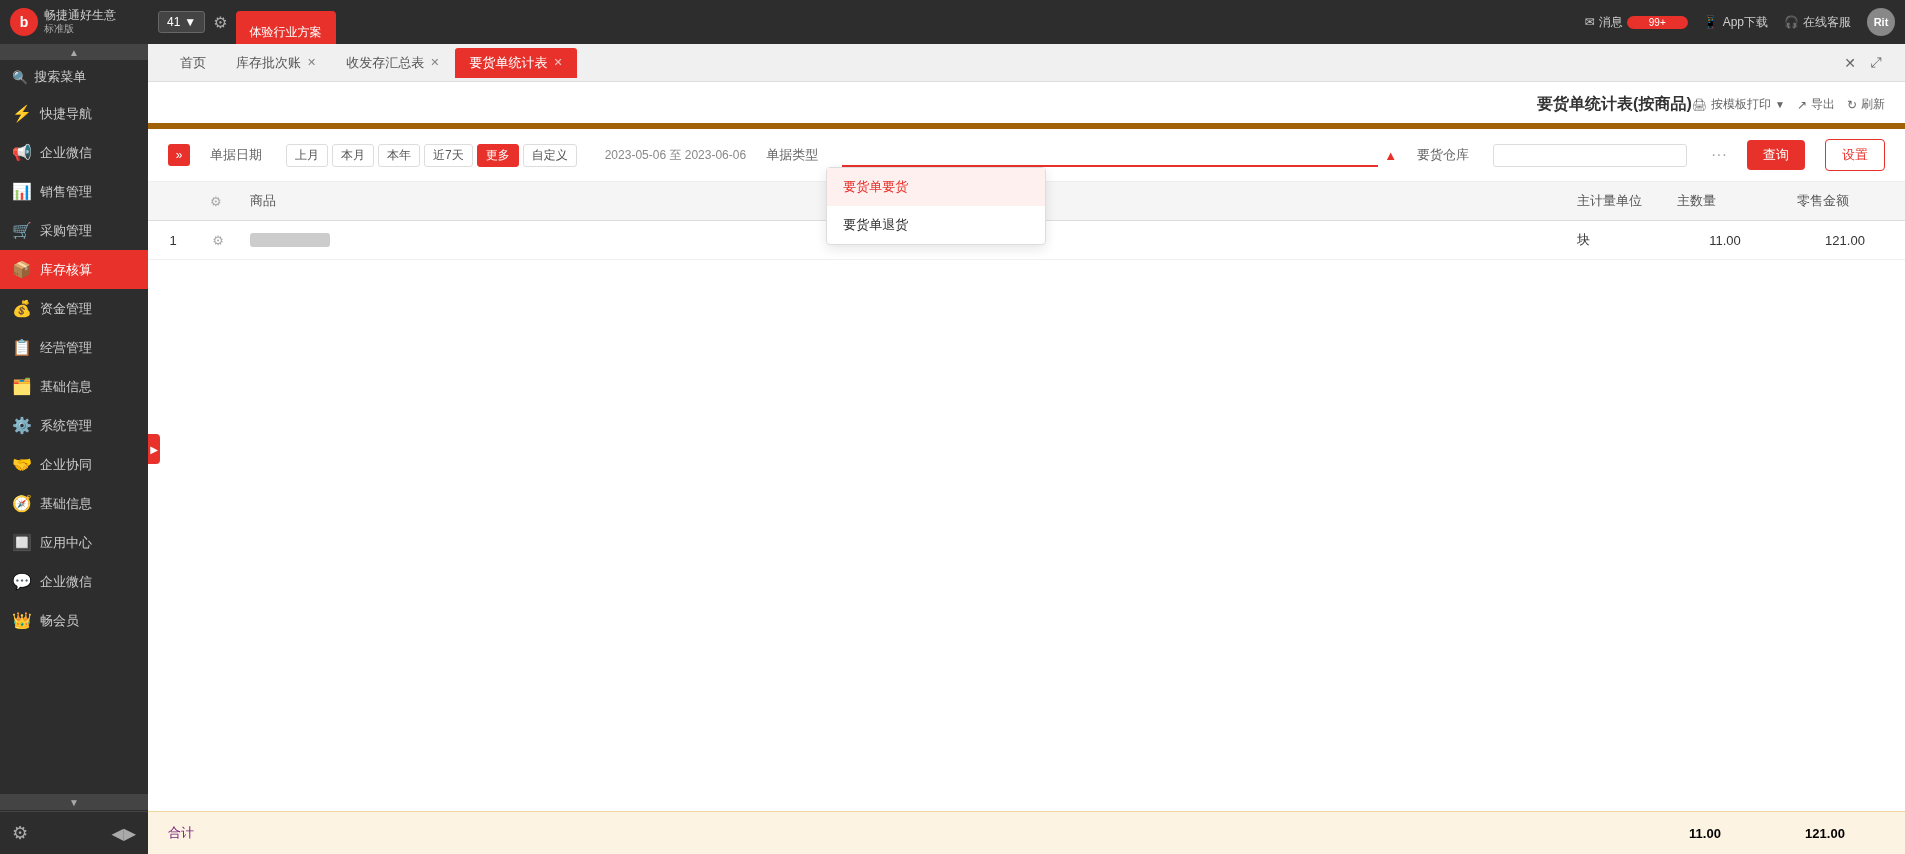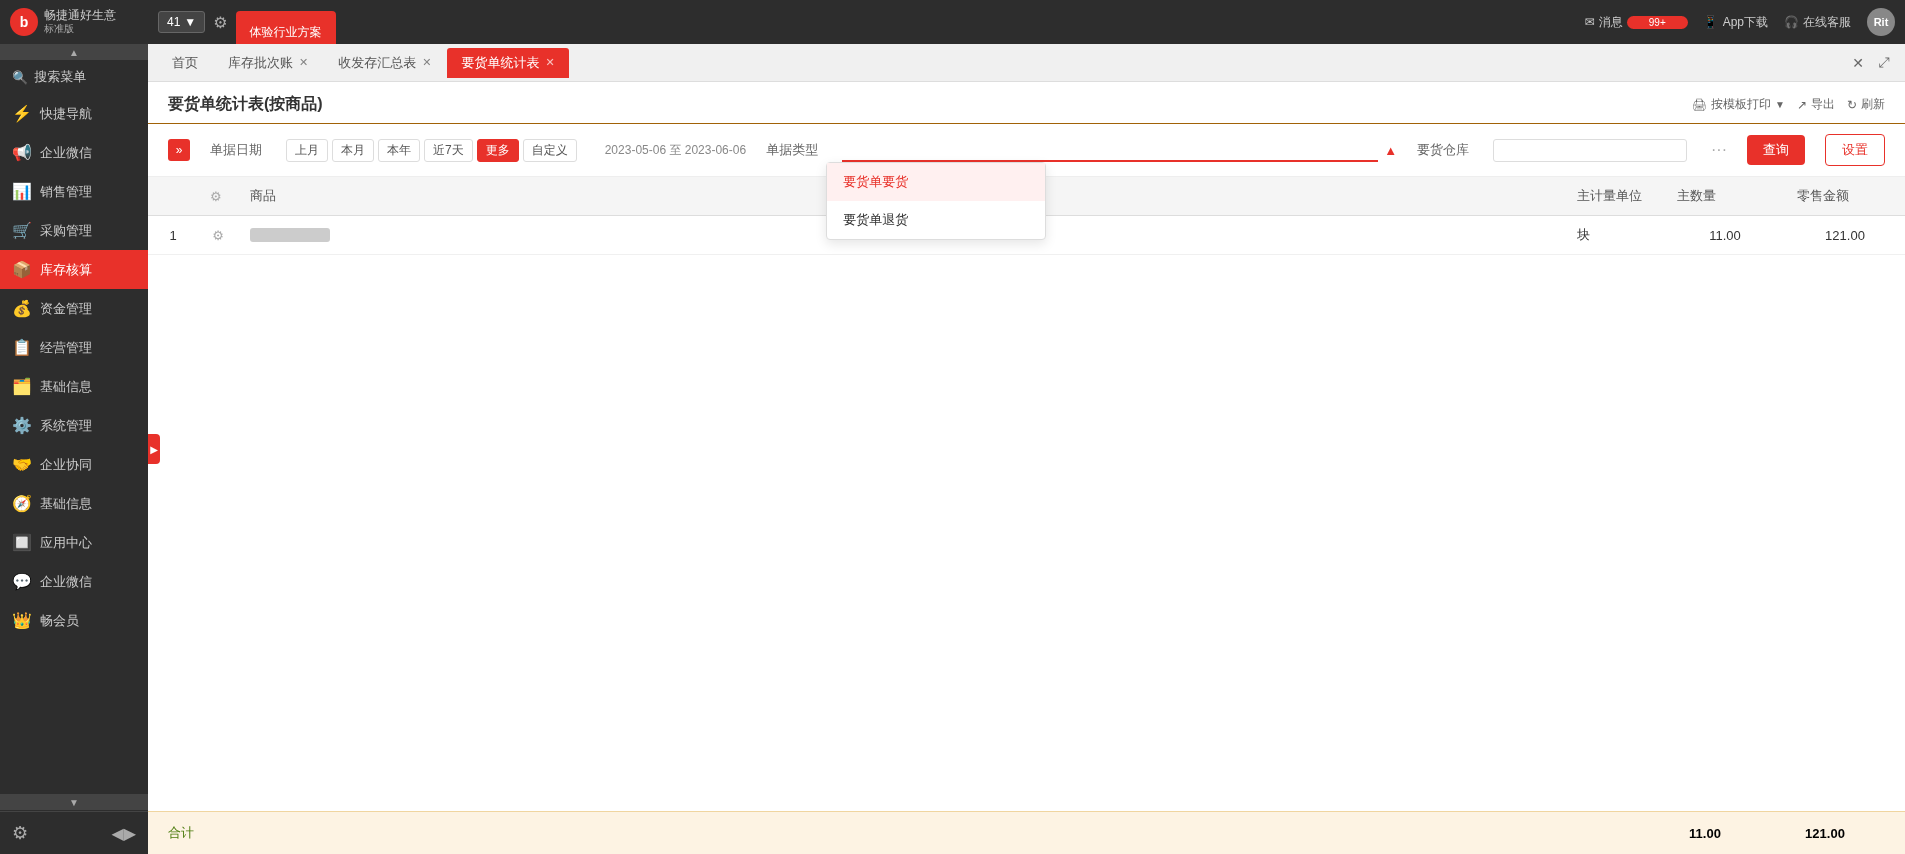--- a/index.html
+++ b/index.html
@@ -145,21 +145,21 @@
       flex-direction: column;
       overflow: hidden;
     }
 
     
     .tab-bar {
       height: 38px;
       background: #f0f0f0;
       display: flex;
       align-items: center;
-      padding: 0 10px;
+      padding: 0 18px;
       border-bottom: 1px solid #ddd;
       flex-shrink: 0;
       gap: 2px;
     }
     .tab-item {
       padding: 6px 14px;
       font-size: 13px;
       color: #555;
       cursor: pointer;
       border-radius: 3px 3px 0 0;
@@ -195,22 +195,22 @@
       overflow: hidden;
       display: flex;
       flex-direction: column;
       background: #fff;
     }
 
     .page-title-bar {
       padding: 12px 20px 8px;
       display: flex;
       align-items: center;
-      justify-content: space-between;
-      border-bottom: 1px solid #a16207;
+      justify-content: flex-end;
+      border-bottom: 6px solid #a16207;
       flex-shrink: 0;
     }
     .page-title {
       font-size: 16px;
       font-weight: bold;
       color: #333;
     }
     .title-actions {
       display: flex; align-items: center; gap: 12px;
     }
@@ -372,21 +372,21 @@
 
     
     .summary-bar {
       background: #fdf3e3;
       padding: 12px 20px;
       display: flex;
       align-items: center;
       border-top: 1px solid #f0d5a0;
       flex-shrink: 0;
     }
-    .summary-label { color: #4d7c0f; margin-right: 20px; }
+    .summary-label { color: #701a75; margin-right: 20px; }
     .summary-value { font-weight: bold; }
   </style>
 </head>
 <body>
 
 <div class="top-header">
   <div class="logo-area">
     <div class="logo-icon">
       <span>b</span>
     </div>

